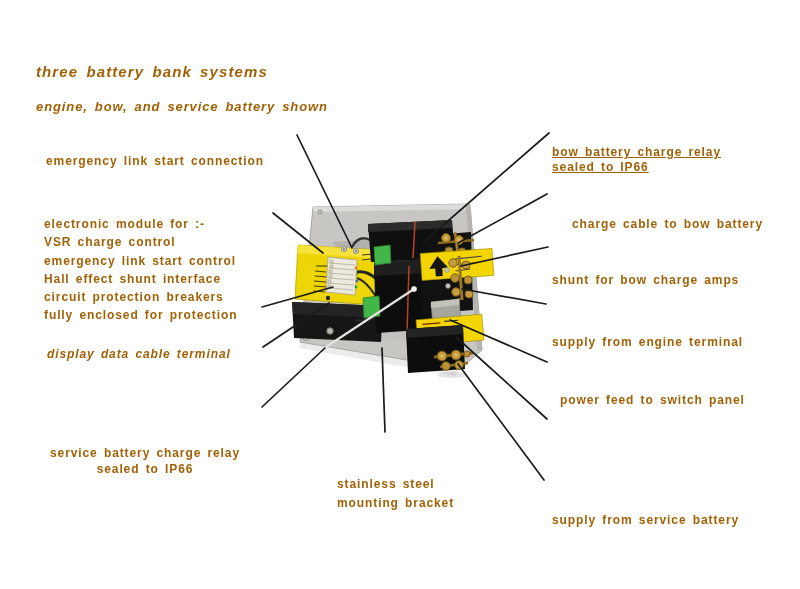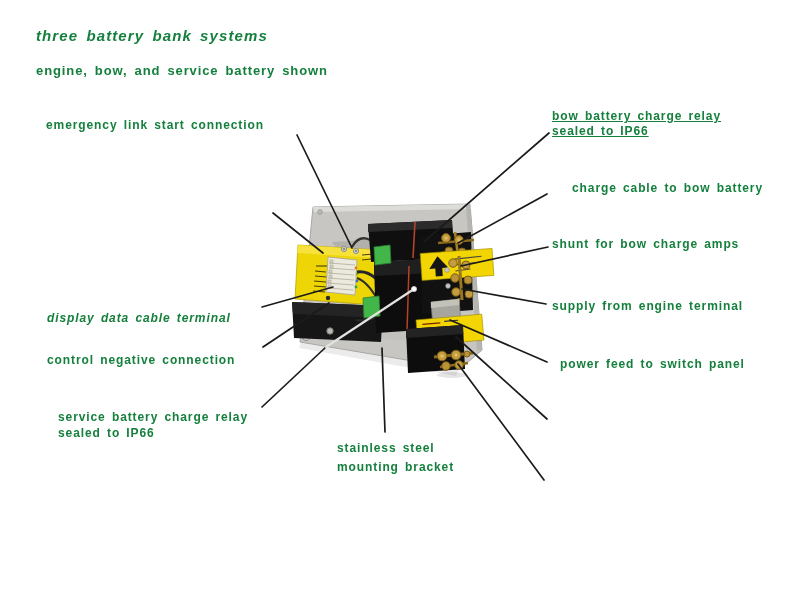--- a/index.html
+++ b/index.html
@@ -1,27 +1,27 @@
 <!DOCTYPE html>
 <html><head>
 <meta charset="utf-8">
 <style>
   html,body{margin:0;padding:0;background:#ffffff;}
   body{width:800px;height:589px;position:relative;overflow:hidden;
        font-family:"Liberation Sans",sans-serif;}
   .stage{position:absolute;inset:0;}
-  .lbl{position:absolute;font-weight:bold;color:#15803d;font-size:12px;
-       letter-spacing:0.9px;word-spacing:2px;line-height:16px;white-space:pre-line;}
+  .lbl{position:absolute;font-weight:bold;color:#a16207;font-size:12px;
+       letter-spacing:0.9px;word-spacing:2px;line-height:16px;white-space:pre-line;margin-top:36px;}
   .title{left:36px;top:28px;font-size:15px;font-style:italic;letter-spacing:1.1px;word-spacing:3px;}
-  .subtitle{left:36px;top:63px;font-size:13px;letter-spacing:0.9px;word-spacing:2.5px;}
+  .subtitle{left:36px;top:63px;font-size:13px;font-style:italic;letter-spacing:0.9px;word-spacing:2.5px;}
   .l-emergency{left:46px;top:117px;}
   .l-electronic{left:44px;top:179px;line-height:18.3px;}
   .l-display{left:47px;top:310px;font-style:italic;}
   .l-control{left:47px;top:352px;}
-  .l-service-relay{left:58px;top:409px;}
+  .l-service-relay{left:50px;top:409px;text-align:center;}
   .l-bracket{left:337px;top:439px;line-height:19px;}
   .r-bow-relay{left:552px;top:109px;line-height:15px;text-decoration:underline;}
   .r-charge-cable{left:572px;top:180px;}
   .r-shunt-bow{left:552px;top:236px;text-align:right;}
   .r-supply-engine{left:552px;top:298px;}
   .r-power-feed{left:552px;top:356px;padding-left:8px;}
   .r-shunt-service{left:552px;top:413px;}
   .r-supply-service{left:552px;top:476px;}
   svg{position:absolute;left:0;top:0;}
 </style>
@@ -210,27 +210,33 @@
       <line x1="544" y1="480" x2="458" y2="364"></line>
     </g>
     <line x1="326" y1="347" x2="414" y2="289" stroke="#e3e3df" stroke-width="2.2" stroke-linecap="round"></line>
     <circle cx="414" cy="289" r="2.6" fill="#ffffff" stroke="#cccccc" stroke-width="0.8"></circle>
   </svg>
 
   <div class="lbl title">three battery bank systems</div>
   <div class="lbl subtitle">engine, bow, and service battery shown</div>
 
   <div class="lbl l-emergency">emergency link start connection</div>
+  <div class="lbl l-electronic">electronic module for :-
+VSR charge control
+emergency link start control
+Hall effect shunt interface
+circuit protection breakers
+fully enclosed for protection</div>
   <div class="lbl l-display">display data cable terminal</div>
-  <div class="lbl l-control">control negative connection</div>
   <div class="lbl l-service-relay">service battery charge relay
 sealed to IP66</div>
   <div class="lbl l-bracket">stainless steel
 mounting bracket</div>
 
   <div class="lbl r-bow-relay">bow battery charge relay
 sealed to IP66</div>
   <div class="lbl r-charge-cable">charge cable to bow battery</div>
   <div class="lbl r-shunt-bow">shunt for bow charge amps</div>
   <div class="lbl r-supply-engine">supply from engine terminal</div>
   <div class="lbl r-power-feed">power feed to switch panel</div>
+  <div class="lbl r-supply-service">supply from service battery</div>
 
 </div>
 
 </body></html>

